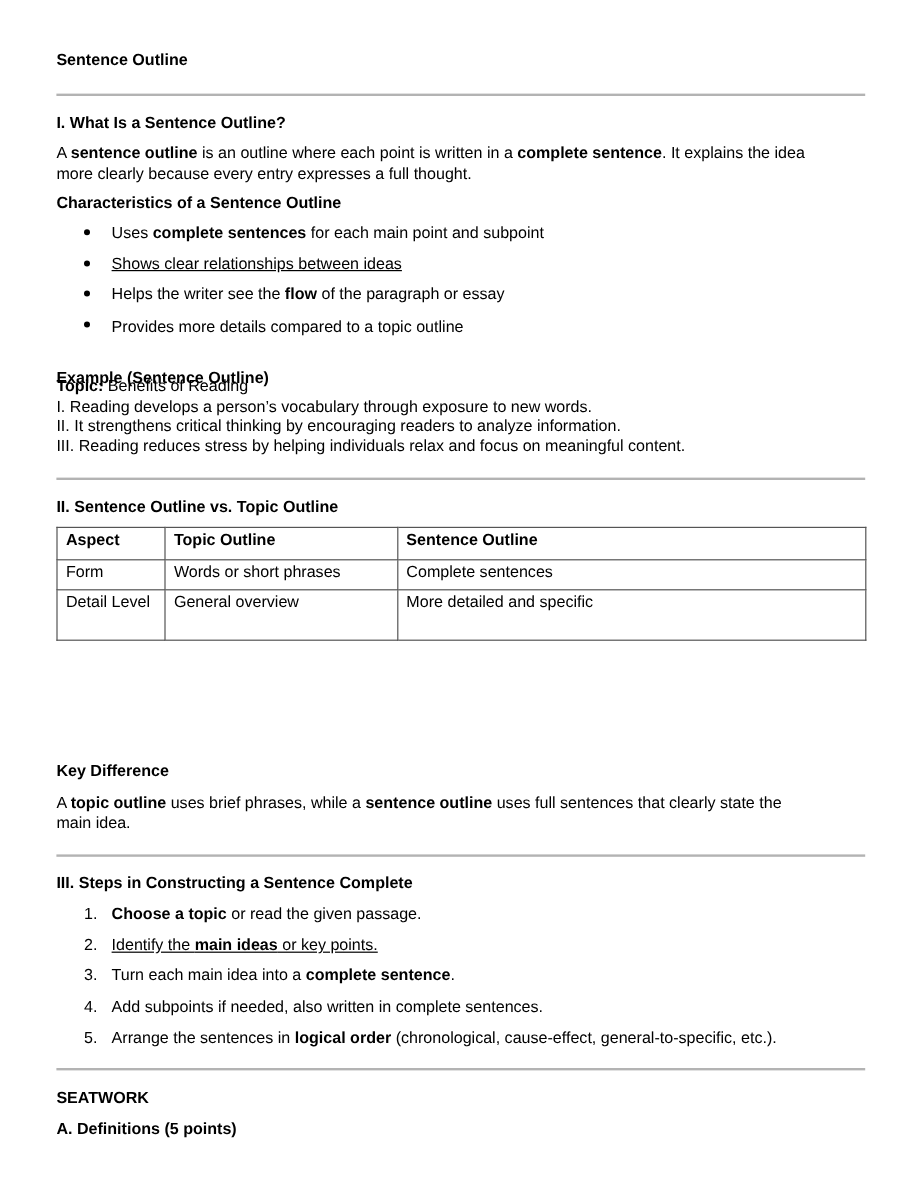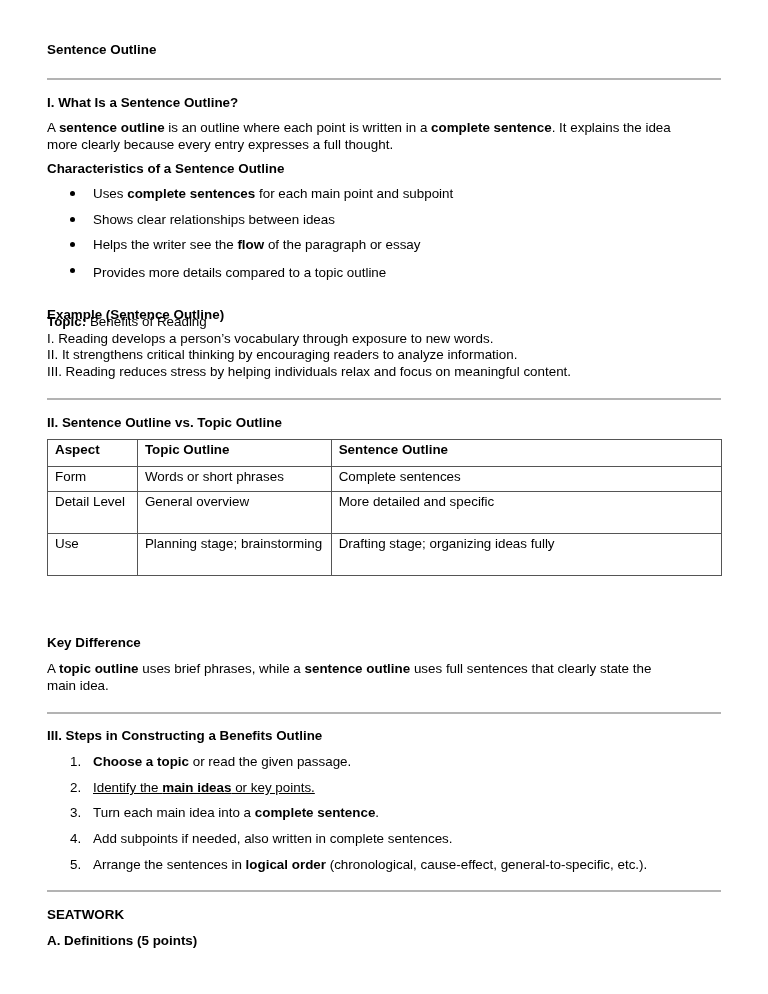--- a/index.html
+++ b/index.html
@@ -37,21 +37,21 @@
 </div>
 <div class="abs" style="top:136px;">more clearly because every entry expresses a full thought.</div>
 
 <div class="abs bold" style="top:160px;">Characteristics of a Sentence Outline</div>
 
 <div>
   <div class="bullet-dot" style="top:191px;"></div>
   <div class="li-text" style="top:185px;"><span>Uses </span><b>complete sentences</b><span> for each main point and subpoint</span></div>
 
   <div class="bullet-dot" style="top:217px;"></div>
-  <div class="li-text" style="top:211px;"><span>Shows clear relationships between ideas</span><b></b><span></span></div>
+  <div class="li-text" style="top:211px;text-decoration:underline;"><span>Shows clear relationships between ideas</span><b></b><span></span></div>
 
   <div class="bullet-dot" style="top:242px;"></div>
   <div class="li-text" style="top:236px;"><span>Helps the writer see the </span><b>flow</b><span> of the paragraph or essay</span></div>
 
   <div class="bullet-dot" style="top:268px;"></div>
   <div class="li-text" style="top:264px;"><span>Provides more details compared to a topic outline</span><b></b><span></span></div>
 </div>
 
 <div class="abs bold" style="top:286px;margin-top:20px;">Example (Sentence Outline)</div>
 
@@ -79,35 +79,30 @@
   <tr style="height:25px;">
     <td class="rowhead">Form</td>
     <td>Words or short phrases</td>
     <td>Complete sentences</td>
   </tr>
   <tr style="height:42px;">
     <td class="rowhead" style="white-space:normal;">Detail Level</td>
     <td>General overview</td>
     <td>More detailed and specific</td>
   </tr>
-  <tr style="height:42px;">
-    <td class="rowhead">Use</td>
-    <td>Planning stage; brainstorming</td>
-    <td>Drafting stage; organizing ideas fully</td>
-  </tr>
 </tbody>
   </table>
 
 <div class="abs bold" style="top:634px;">Key Difference</div>
 <div class="abs" style="top:660px;"><span>A </span><b>topic outline</b><span> uses brief phrases, while a </span><b>sentence outline</b><span> uses full sentences that clearly state the</span></div>
 <div class="abs" style="top:677px;">main idea.</div>
 
 <div class="hr" style="top:712px;"></div>
 
-<div class="abs bold" style="top:727px;">III. Steps in Constructing a Benefits Outline</div>
+<div class="abs bold" style="top:727px;">III. Steps in Constructing a Sentence Complete</div>
 
 <div>
   <div class="num" style="top:753px;">1.</div>
   <div class="li-text" style="top:753px;"><span></span><b>Choose a topic</b><span> or read the given passage.</span></div>
 
   <div class="num" style="top:779px;">2.</div>
   <div class="li-text" style="top:779px;text-decoration:underline;"><span>Identify the </span><b>main ideas</b><span> or key points.</span></div>
 
   <div class="num" style="top:804px;">3.</div>
   <div class="li-text" style="top:804px;"><span>Turn each main idea into a </span><b>complete sentence</b><span>.</span></div>

